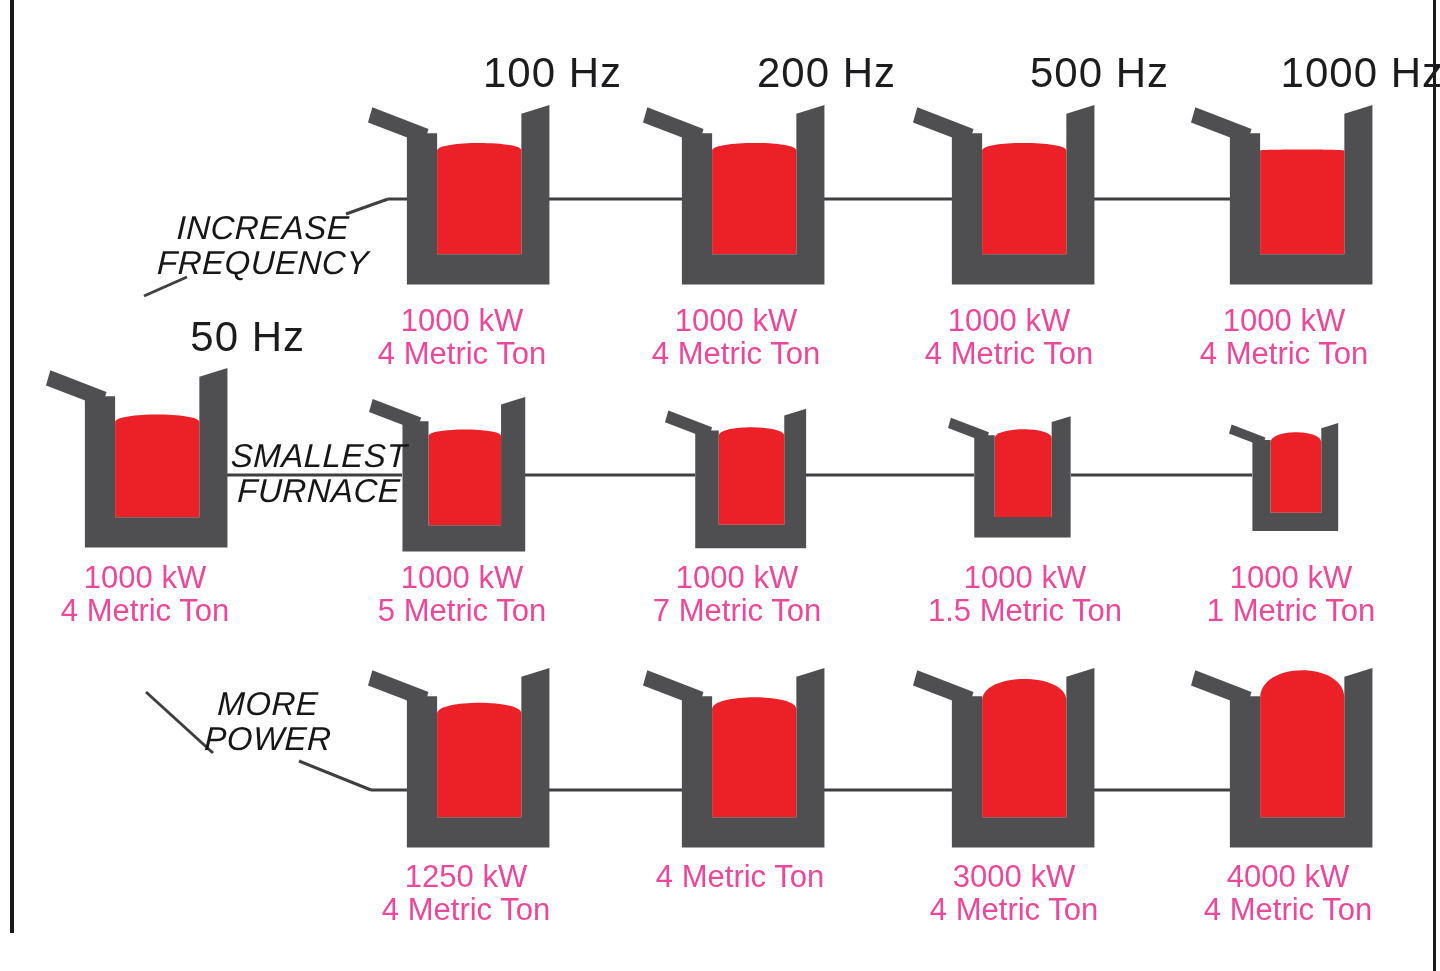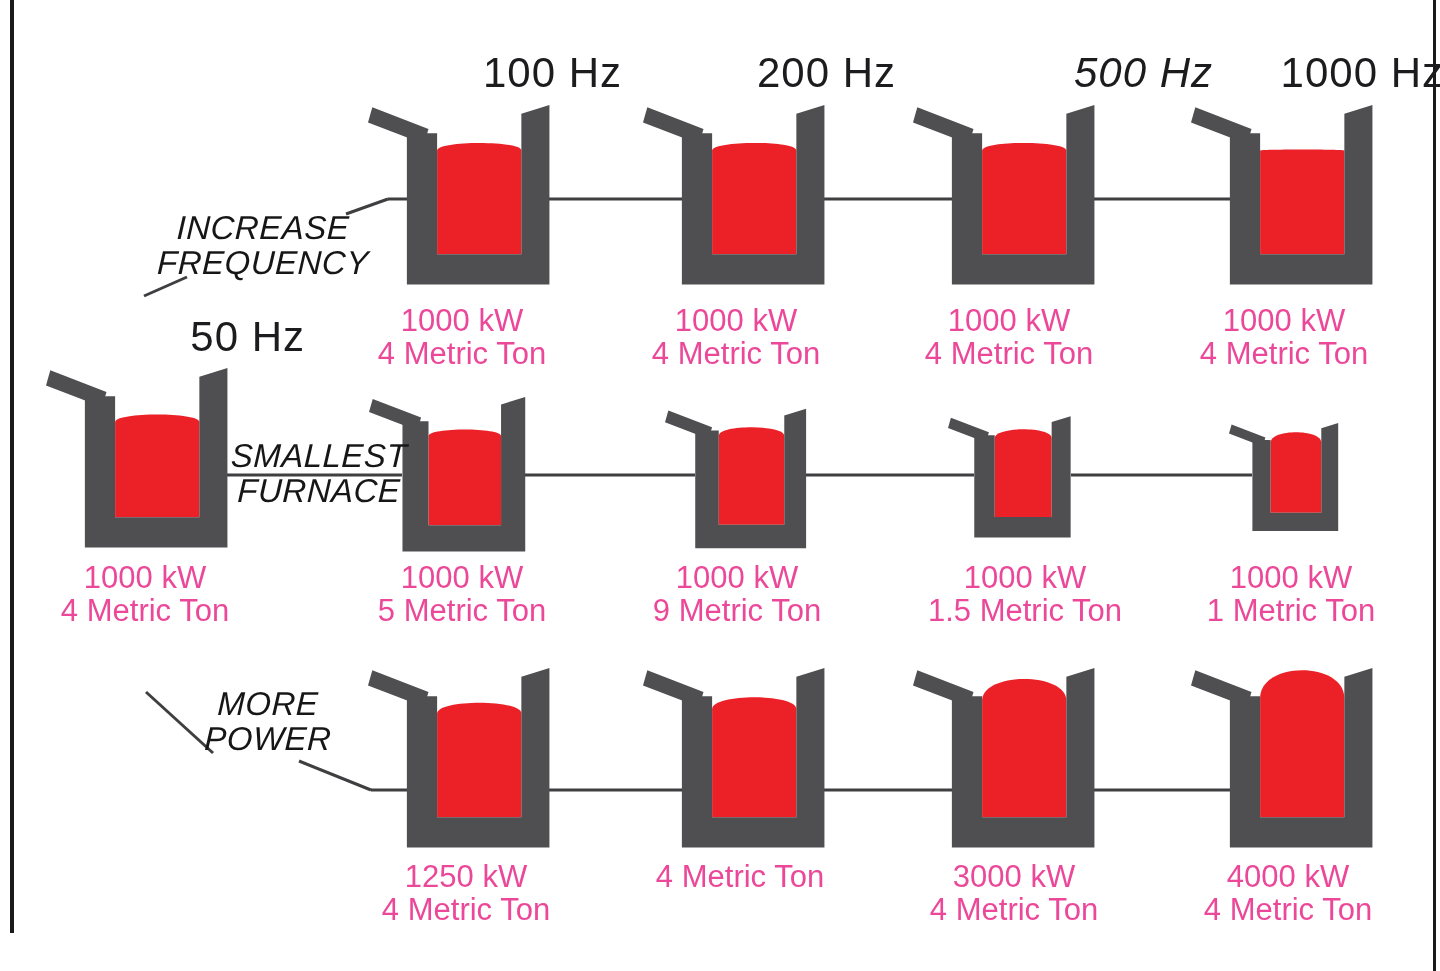--- a/index.html
+++ b/index.html
@@ -90,21 +90,21 @@
         <div>1000 kW</div>
         <div>4 Metric Ton</div>
       </div>
       <div class="furnace" style="left: 913px; top: 90px; width: 185.76px; height: 196.56px;">
         <svg viewBox="0 0 172 182" preserveAspectRatio="none">
           <path d="M64,152 L64,56 C64,46.666666666666664 142,46.666666666666664 142,56 L142,152 Z" fill="#ec2027"></path>
           <path d="M36,40 L36,180 L168,180 L168,14 L142,22 L142,152 L64,152 L64,40 Z" fill="#4f4f51"></path>
           <polygon points="4,16 56,36 52,50 0,30" fill="#4f4f51"></polygon>
         </svg>
       </div>
-      <div class="hz-label" style="left: 1053px; top: 50px; font-style: italic;">500 Hz</div>
+      <div class="hz-label" style="left: 1009px; top: 50px;">500 Hz</div>
       <div class="spec-label" style="left: 1009px; top: 304px;">
         <div>1000 kW</div>
         <div>4 Metric Ton</div>
       </div>
       <div class="furnace" style="left: 1191px; top: 90px; width: 185.76px; height: 196.56px;">
         <svg viewBox="0 0 172 182" preserveAspectRatio="none">
           <path d="M64,152 L64,56 C64,54.666666666666664 142,54.666666666666664 142,56 L142,152 Z" fill="#ec2027"></path>
           <path d="M36,40 L36,180 L168,180 L168,14 L142,22 L142,152 L64,152 L64,40 Z" fill="#4f4f51"></path>
           <polygon points="4,16 56,36 52,50 0,30" fill="#4f4f51"></polygon>
         </svg>
@@ -127,21 +127,21 @@
       </div>
       <div class="furnace" style="left: 665px; top: 397px; width: 144.48px; height: 152.88px;">
         <svg viewBox="0 0 172 182" preserveAspectRatio="none">
           <path d="M64,152 L64,46 C64,32.666666666666664 142,32.666666666666664 142,46 L142,152 Z" fill="#ec2027"></path>
           <path d="M36,40 L36,180 L168,180 L168,14 L142,22 L142,152 L64,152 L64,40 Z" fill="#4f4f51"></path>
           <polygon points="4,16 56,36 52,50 0,30" fill="#4f4f51"></polygon>
         </svg>
       </div>
       <div class="spec-label" style="left: 737px; top: 561px;">
         <div>1000 kW</div>
-        <div>9 Metric Ton</div>
+        <div>7 Metric Ton</div>
       </div>
       <div class="furnace" style="left: 948px; top: 406px; width: 125.56px; height: 132.86px;">
         <svg viewBox="0 0 172 182" preserveAspectRatio="none">
           <path d="M64,152 L64,44 C64,28 142,28 142,44 L142,152 Z" fill="#ec2027"></path>
           <path d="M36,40 L36,180 L168,180 L168,14 L142,22 L142,152 L64,152 L64,40 Z" fill="#4f4f51"></path>
           <polygon points="4,16 56,36 52,50 0,30" fill="#4f4f51"></polygon>
         </svg>
       </div>
       <div class="spec-label" style="left: 1025px; top: 561px;">
         <div>1000 kW</div>

